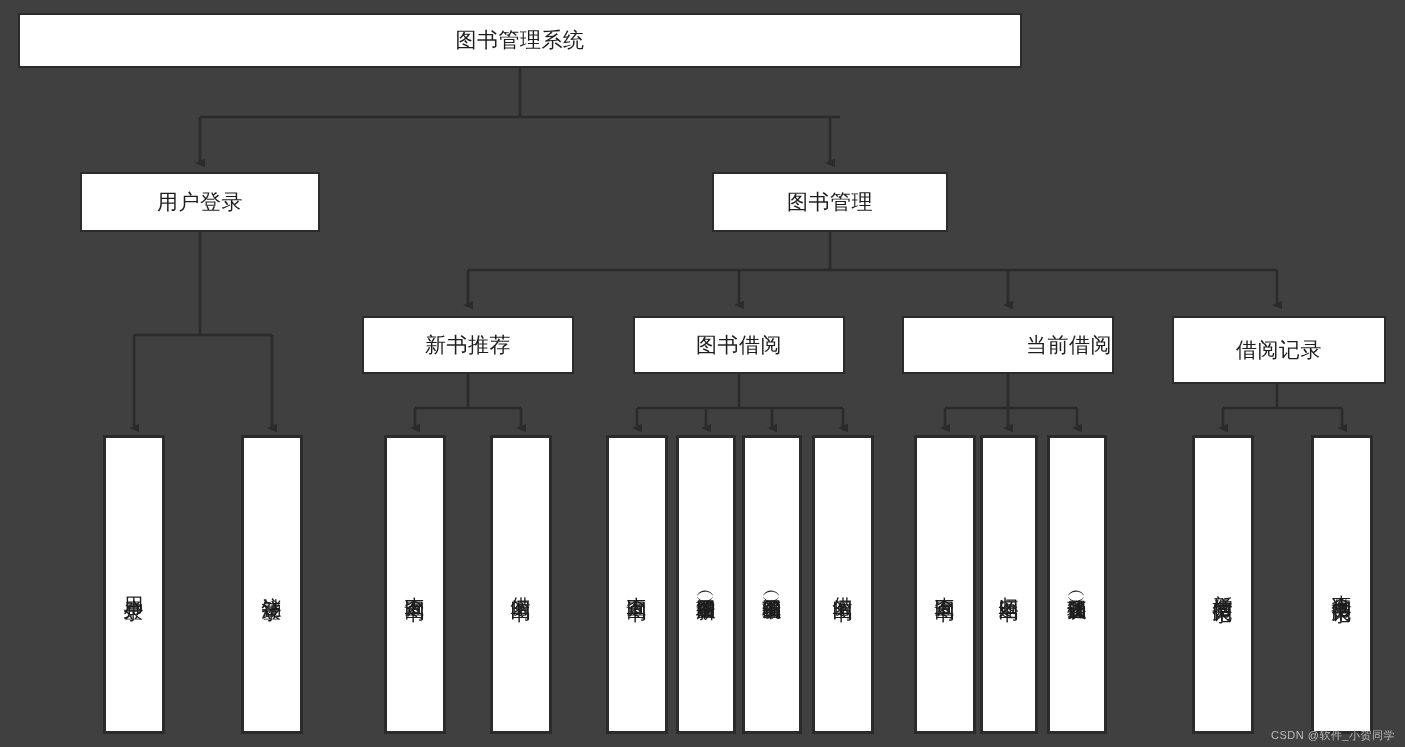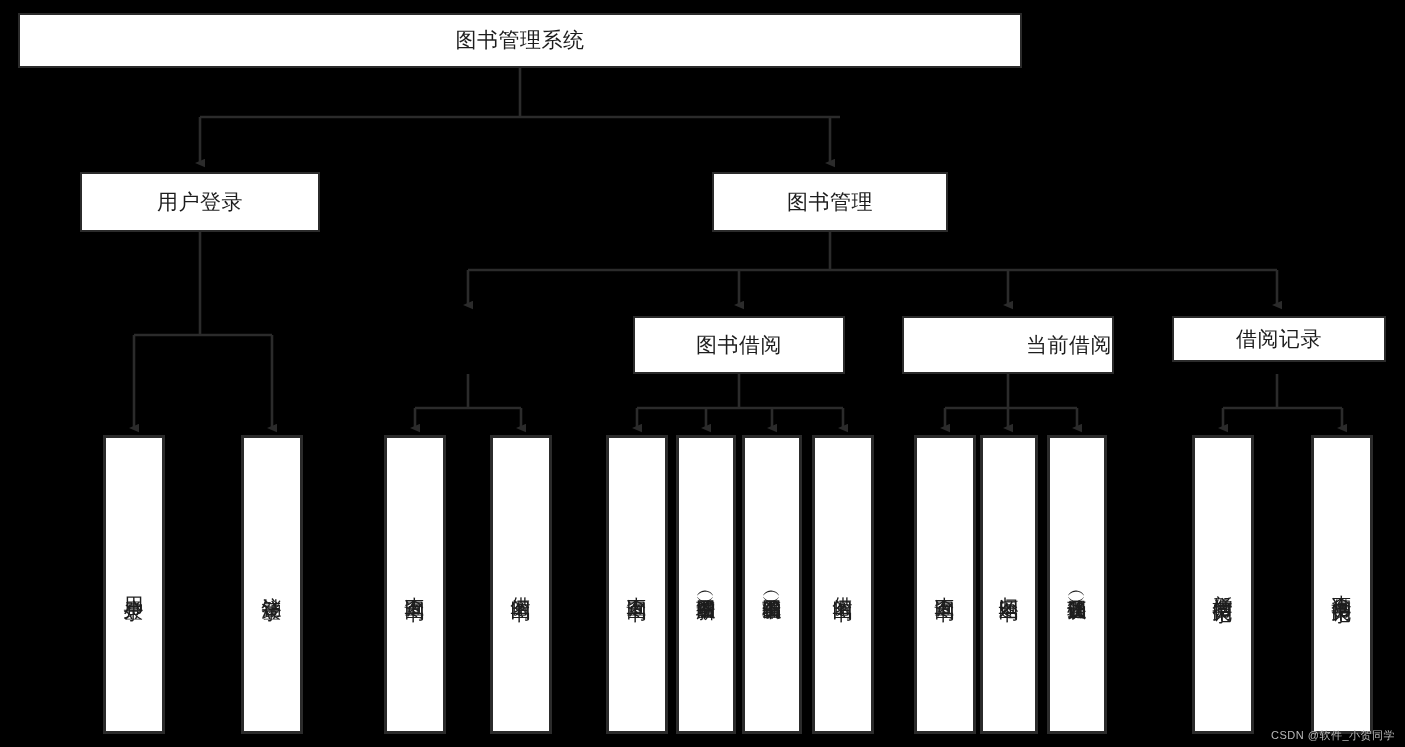--- a/index.html
+++ b/index.html
@@ -9,21 +9,21 @@
   }
   body {
     font-family: "Liberation Sans", "DejaVu Sans", sans-serif;
     color: #000000;
   }
   #diagram-root {
     position: relative;
     width: 1405px;
     height: 747px;
     overflow: hidden;
-    background: #000000;
+    background: #404040;
   }
   #edge-layer {
     position: absolute;
     left: 0;
     top: 0;
     width: 1405px;
     height: 747px;
     pointer-events: none;
   }
   .node {
@@ -129,27 +129,30 @@
     <span class="node-label">图书管理系统</span>
   </div>
 
   <div class="node" style="left:80px; top:172px; width:240px; height:60px;">
     <span class="node-label">用户登录</span>
   </div>
   <div class="node" style="left:712px; top:172px; width:236px; height:60px;text-align:center;">
     <span class="node-label">图书管理</span>
   </div>
 
+  <div class="node" style="left:362px; top:316px; width:212px; height:58px;">
+    <span class="node-label">新书推荐</span>
+  </div>
   <div class="node" style="left:633px; top:316px; width:212px; height:58px;">
     <span class="node-label">图书借阅</span>
   </div>
   <div class="node" style="left:902px; top:316px; width:212px; height:58px;justify-content:flex-end;">
     <span class="node-label">当前借阅</span>
   </div>
-  <div class="node" style="left:1172px; top:316px; width:214px; height:46px;">
+  <div class="node" style="left:1172px; top:316px; width:214px; height:68px;">
     <span class="node-label">借阅记录</span>
   </div>
 
   <div class="node vertical" style="left:103px; top:435px; width:62px; height:299px;">
     <span class="node-label">用户登录</span>
   </div>
   <div class="node vertical" style="left:241px; top:435px; width:62px; height:299px;">
     <span class="node-label">注销登录</span>
   </div>
 

